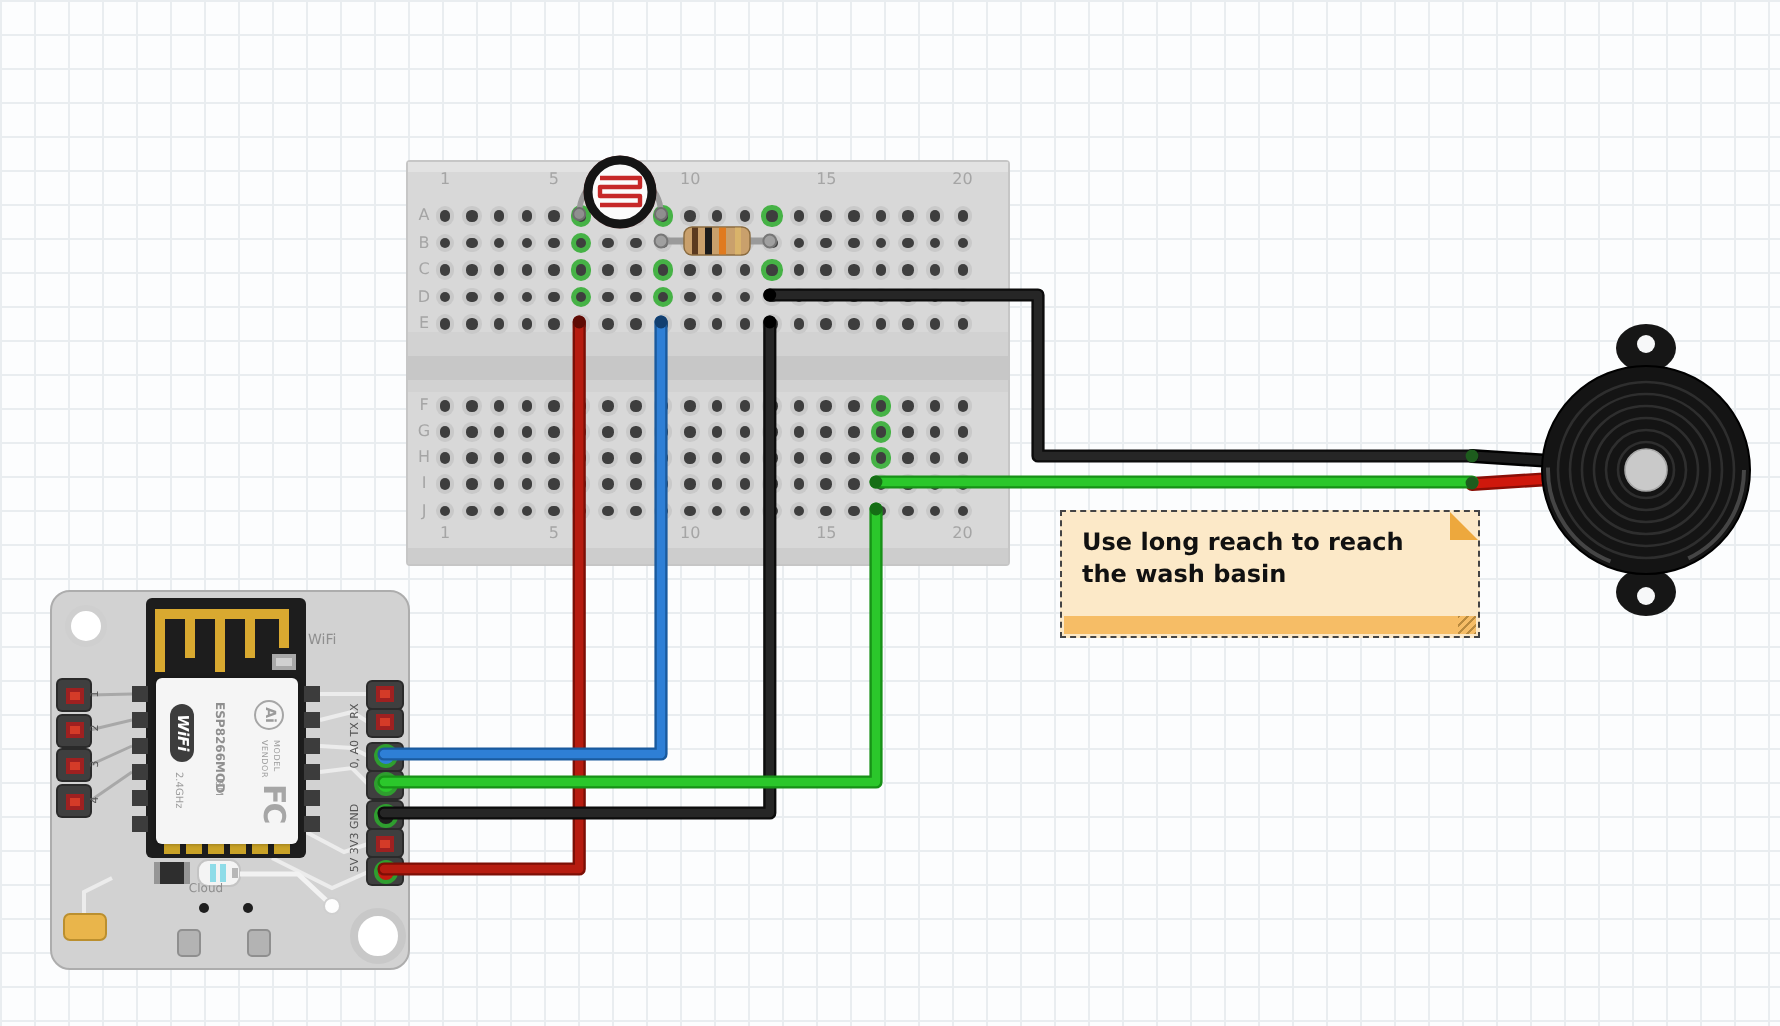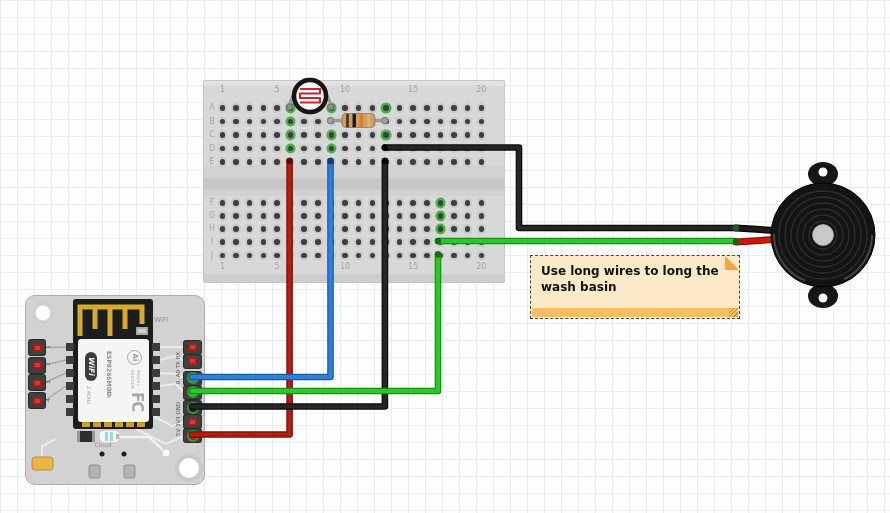--- a/index.html
+++ b/index.html
@@ -406,21 +406,21 @@
         <div class="pin left" style="left: 3px; top: 97px;">
           <div class="pin-red">
             <div style="width: 5px; height: 4px; background: rgb(212, 59, 40);"></div>
           </div>
         </div>
         <div class="vlabel" style="left: 17px; top: 100.5px; width: 10px;">4</div>
       </div>
   </div>
 
   <div id="note">
-    <div class="txt">Use long wires to long the wash basin</div>
+    <div class="txt">Use long reach to reach the wash basin</div>
     <div class="fold"></div>
     <div class="strip"></div>
     <div class="grip"></div>
   </div>
 
   <svg id="ov" width="890" height="513" viewBox="0 0 890 513">
     <g id="wires">
         <polyline points="736,228 783,231" fill="none" stroke="#000000" stroke-width="7" stroke-linecap="round" stroke-linejoin="round"></polyline>
         <polyline points="736,228 783,231" fill="none" stroke="#1c1c1c" stroke-width="4.6" stroke-linecap="round" stroke-linejoin="round"></polyline>
         <polyline points="736,242 783,239" fill="none" stroke="#8a0e06" stroke-width="7" stroke-linecap="round" stroke-linejoin="round"></polyline>

